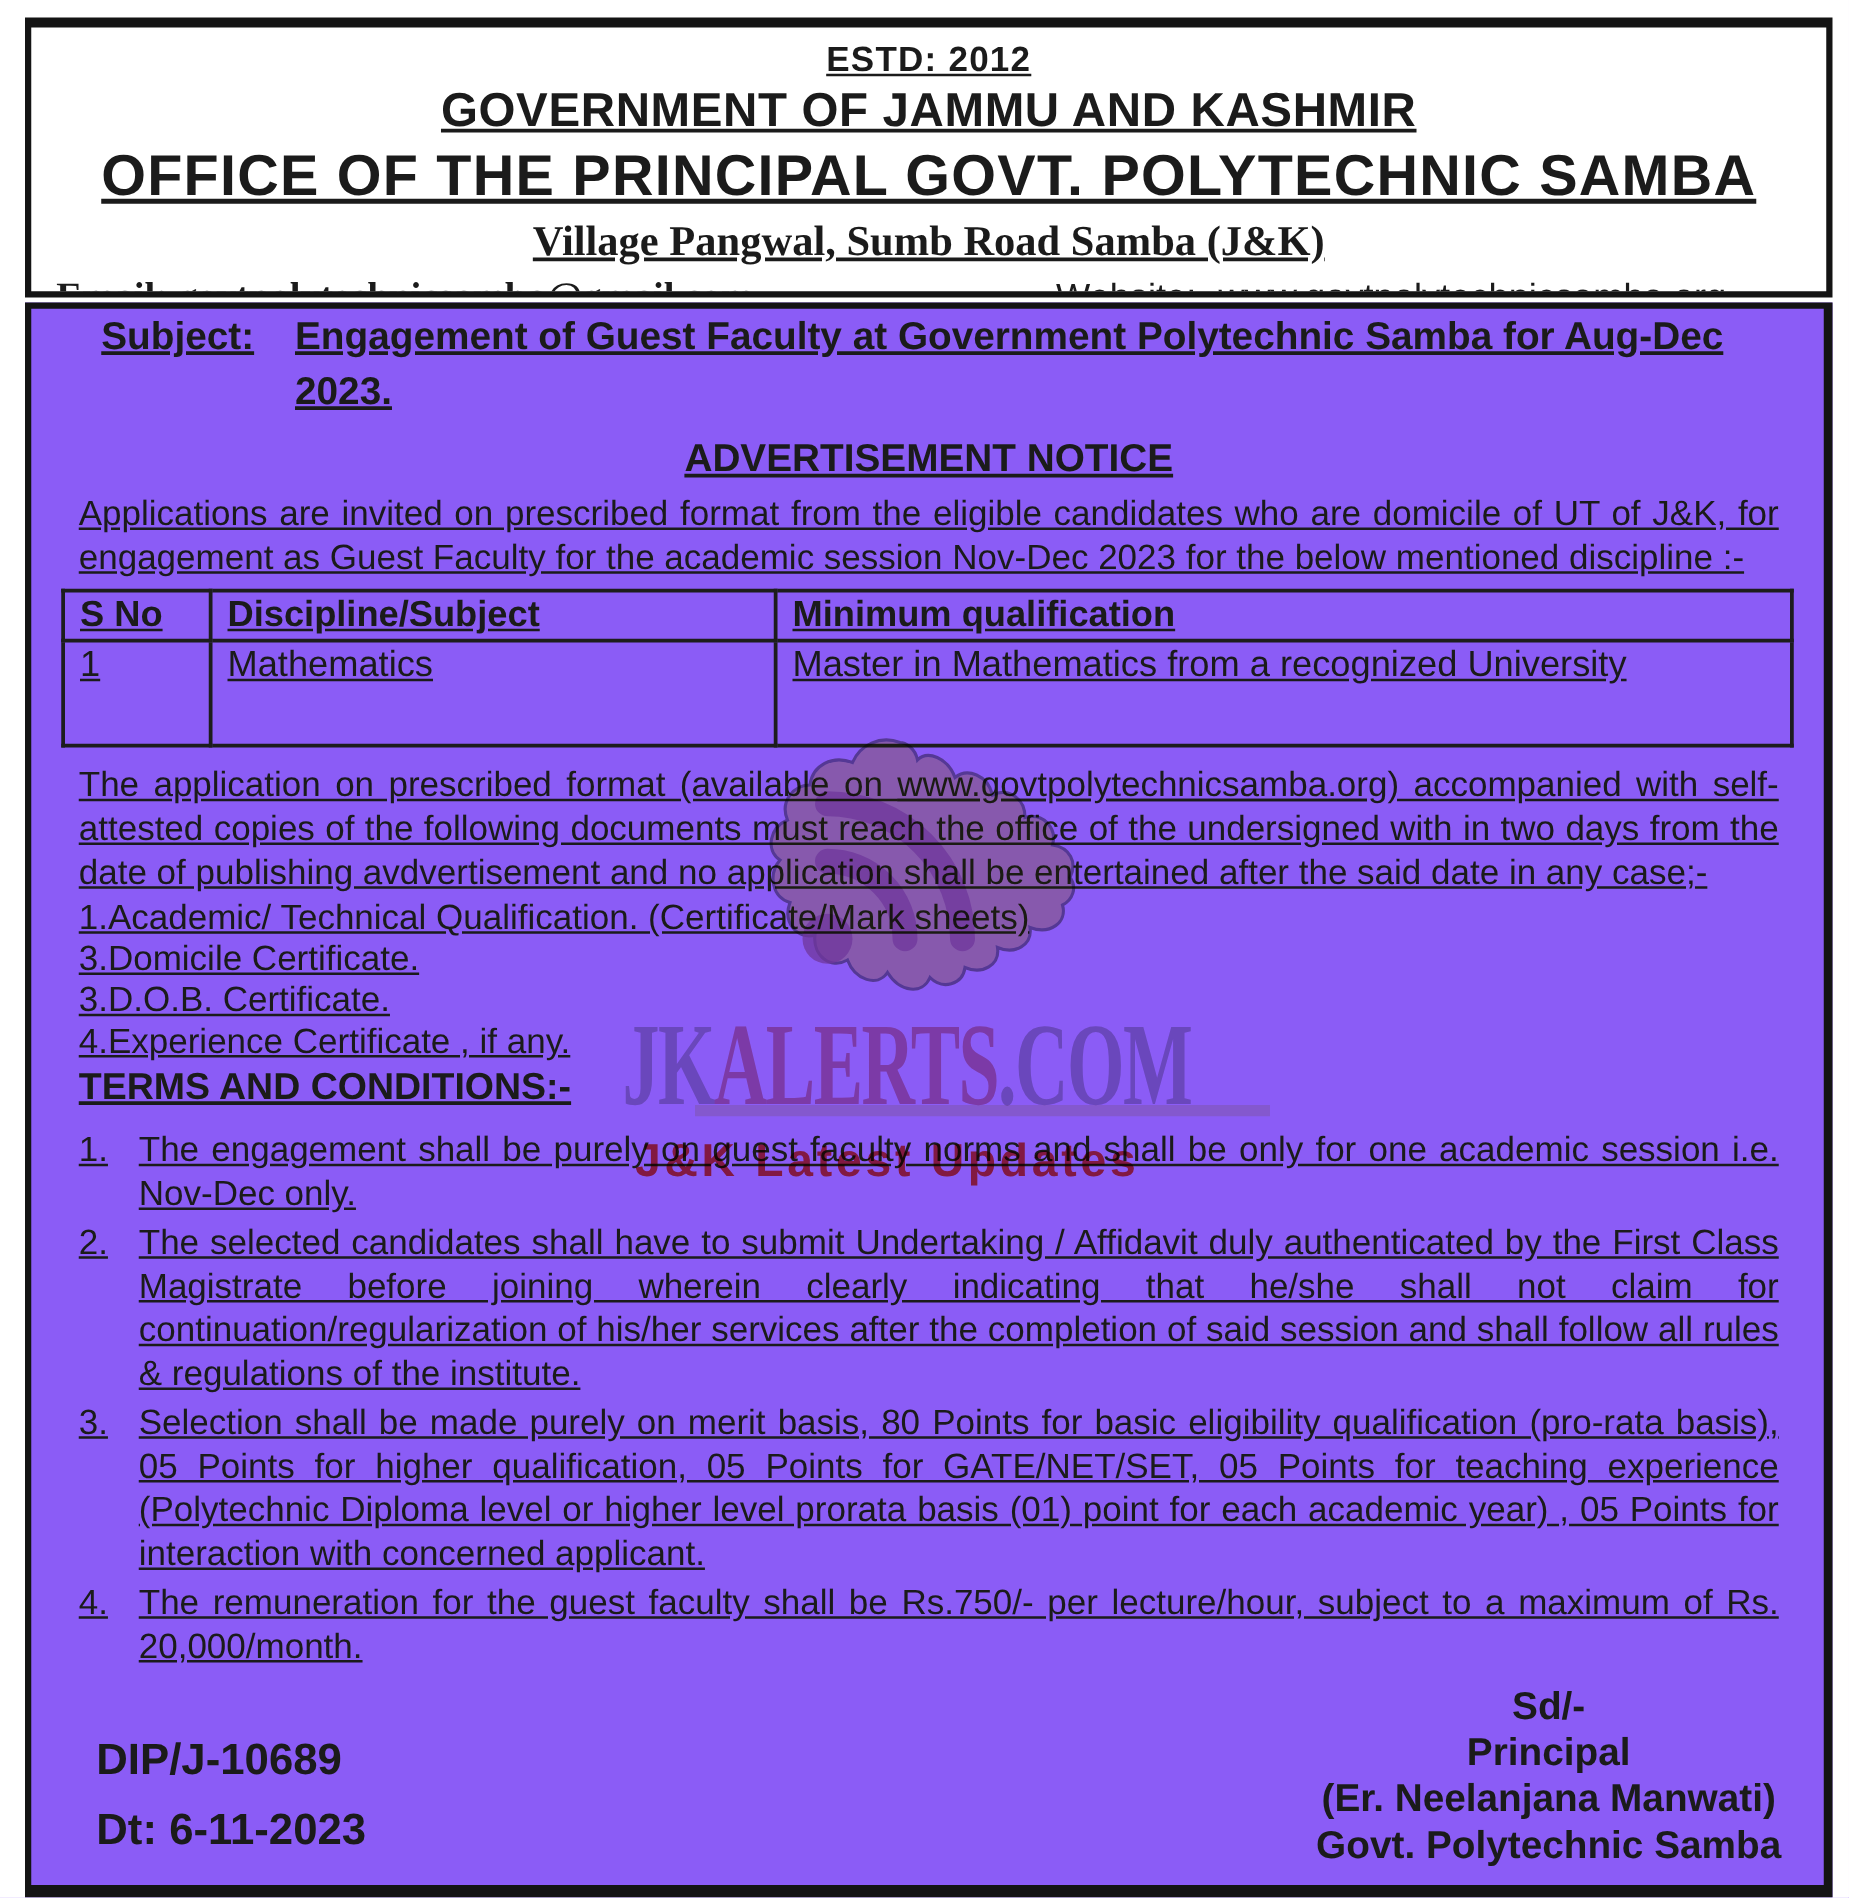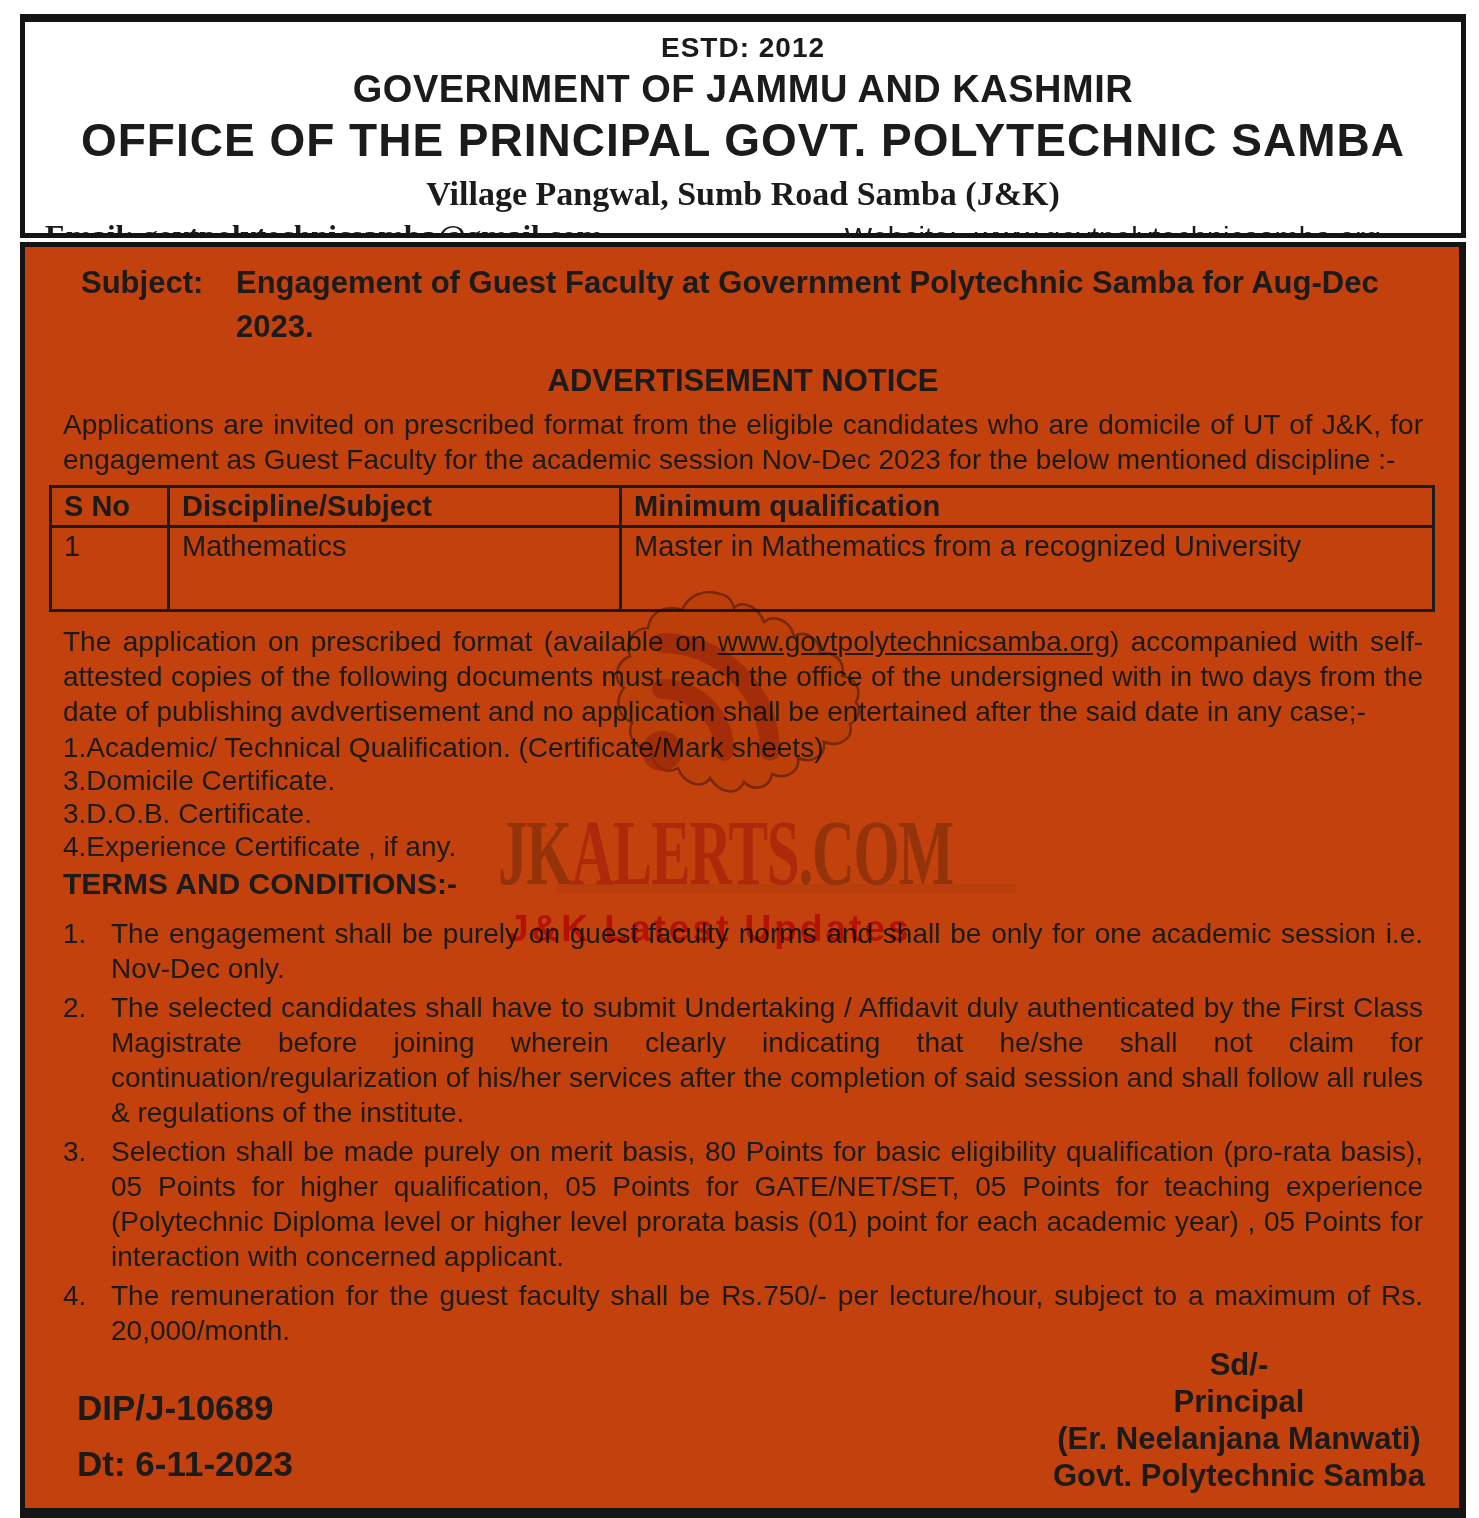--- a/index.html
+++ b/index.html
@@ -2,41 +2,41 @@
 <html><head>
 <meta charset="utf-8">
 <style>
   * { margin:0; padding:0; box-sizing:border-box; }
   html,body { background:#ffffff; }
   body {
     width:1479px; height:1518px;
     font-family:"Liberation Sans", sans-serif;
     color:#1b1b1b; position:relative; overflow:hidden;
   }
-  .page { width:1479px; height:1518px; padding:14px 13px 0 20px; position:relative; }
+  .page { width:1479px; height:1518px; padding:14px 13px 0 20px; position:relative;text-decoration:underline; }
 
   
   .header-box {
     height:224px; border:5px solid #141414; border-top-width:8px;
     padding:10px 18px 0 18px; text-align:center; overflow:hidden; background:#fff;
   }
   .estd { font-size:28px; font-weight:600; letter-spacing:1px; }
   .govt { font-size:38px; font-weight:700; margin-top:4px; letter-spacing:.5px; }
   .office { font-size:46px; font-weight:800; margin-top:2px; letter-spacing:1px; }
   .address { font-family:"Liberation Serif", serif; font-size:34px; font-weight:600; margin-top:8px; }
   .contact-row { display:flex; justify-content:space-between; margin-top:6px; padding:0 2px; }
   .email { font-family:"Liberation Serif", serif; font-size:31px; font-weight:700; }
   .website { font-size:29px; padding-right:60px; padding-top:3px; }
   .u { text-decoration:underline; }
 
   
   .main-box {
     height:1276px; margin-top:4px; border:5px solid #141414;
     border-right-width:7px; border-bottom-width:10px;
-    padding:14px 36px 0 38px; position:relative; overflow:hidden; background:#c2410c;
+    padding:0 36px 0 38px; position:relative; overflow:hidden; background:#8b5cf6;
   }
   .subject-row { display:flex; margin-left:18px; margin-bottom:14px; }
   .subject-label { font-size:31px; font-weight:700; width:155px; flex-shrink:0; line-height:44px; }
   .subject-text { font-size:31px; font-weight:700; line-height:44px; width:1165px; }
   .notice-title { text-align:center; font-size:31px; font-weight:700; margin-bottom:8px; }
   .para { font-size:28px; line-height:35px; text-align:justify; }
   .intro { margin-bottom:8px; }
   .app-para { margin-bottom:2px; }
 
   table.disc { border-collapse:collapse; width:calc(100% + 26px); margin-left:-14px; margin-bottom:12px; }

